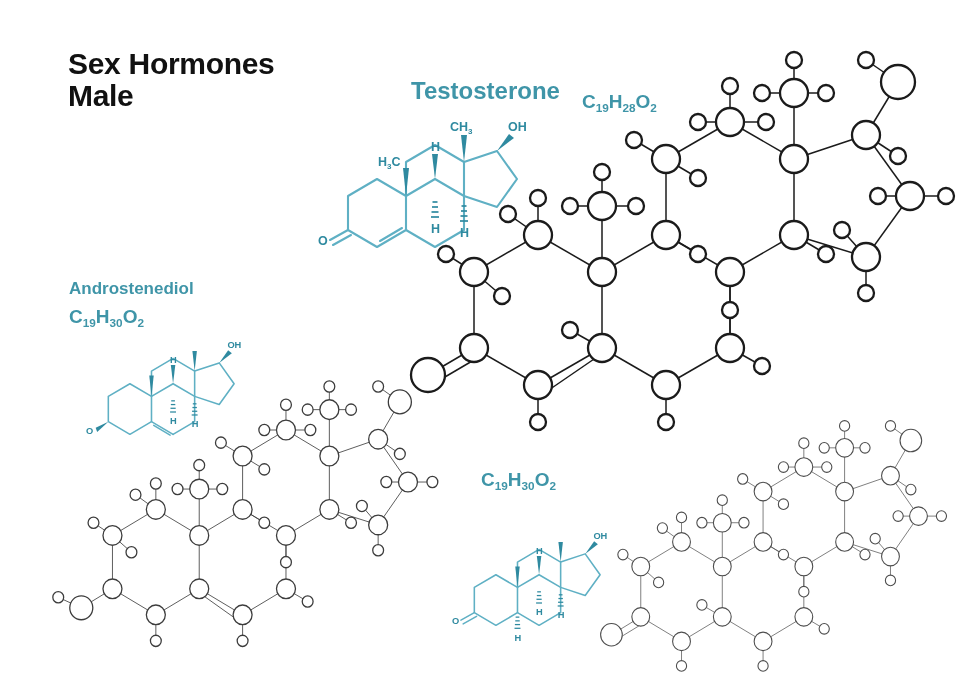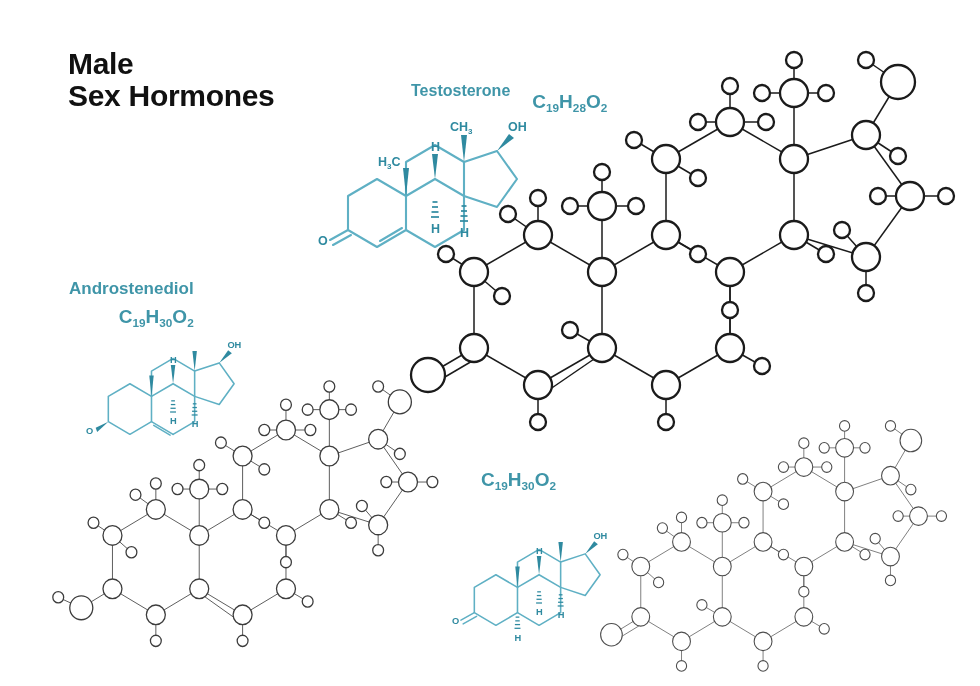--- a/index.html
+++ b/index.html
@@ -20,22 +20,22 @@
     margin-top:4px;letter-spacing:-0.2px;
   }
   
   .caption{position:absolute;color:#3f95a8;}
   .caption .cname{font-size:17px;font-weight:700;white-space:nowrap;}
   .caption .cformula{font-size:19px;font-weight:700;white-space:nowrap;}
   .caption .cformula sub{font-size:0.62em;vertical-align:baseline;position:relative;top:4px;}
   .caption.inline .cname{display:inline-block;vertical-align:middle;}
   .caption.inline .cformula{display:inline-block;vertical-align:middle;margin-left:22px;margin-top:23px;}
   #caption-testosterone{left:411px;top:68px;}
-  #caption-testosterone .cname{font-size:16px;}
-  #caption-androstenediol{left:69px;top:279px;text-align:right;}
+  #caption-testosterone .cname{font-size:24px;}
+  #caption-androstenediol{left:69px;top:279px;}
   #caption-androstenediol .cformula{margin-top:7px;}
   #caption-dht{left:481px;top:461px;}
   #caption-dht .cformula{margin-top:8px;}
   
   .mol{position:absolute;}
   svg{display:block;overflow:visible;}
   .sk-bond{stroke:#5fb0c4;stroke-width:2.1;fill:none;stroke-linecap:round;stroke-linejoin:round;}
   .sk-wedge{fill:#2f8aa0;stroke:none;}
   .sk-hash{stroke:#2f8aa0;stroke-width:1.7;stroke-linecap:butt;}
   .sk-label{fill:#2f8aa0;font-family:"Liberation Sans","DejaVu Sans",sans-serif;font-size:12.5px;font-weight:600;}
@@ -47,22 +47,22 @@
   .bs-mid .stick{stroke:#3c3c3c;stroke-width:1.2;fill:none;}
   .bs-light .ball{stroke:#4d4d4d;stroke-width:1.7;}
   .bs-light .stick{stroke:#4d4d4d;stroke-width:1.1;fill:none;}
 </style>
 </head>
 <body>
 
 <div class="stage">
 
   <div id="title-block">
+    <div class="title-line">Sex Hormones</div>
     <div class="title-line">Male</div>
-    <div class="title-line">Sex Hormones</div>
   </div>
 
   <div class="caption inline" id="caption-testosterone">
     <span class="cname">Testosterone</span><span class="cformula"><span>C</span><sub>19</sub><span>H</span><sub>28</sub><span>O</span><sub>2</sub></span>
   </div>
 
   <div class="caption" id="caption-androstenediol">
     <div class="cname">Androstenediol</div>
     <div class="cformula"><span>C</span><sub>19</sub><span>H</span><sub>30</sub><span>O</span><sub>2</sub></div>
   </div>

